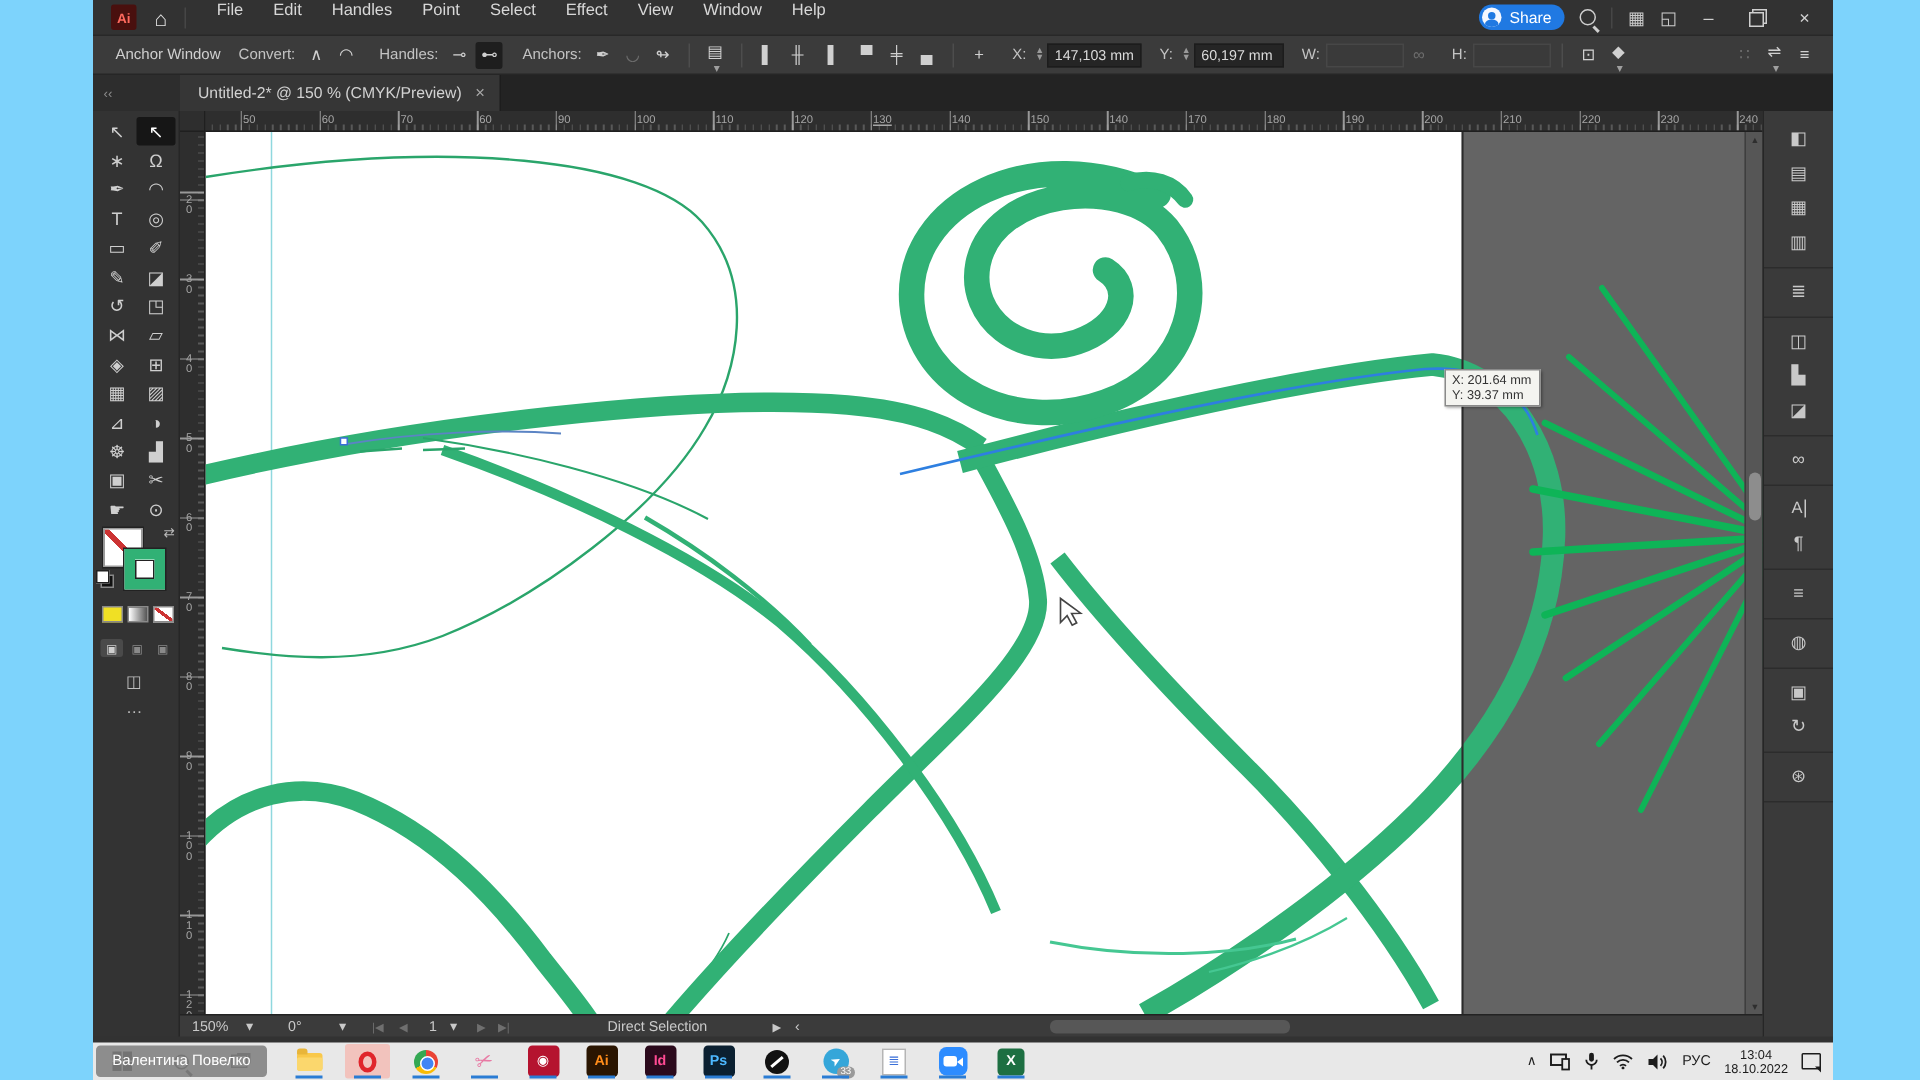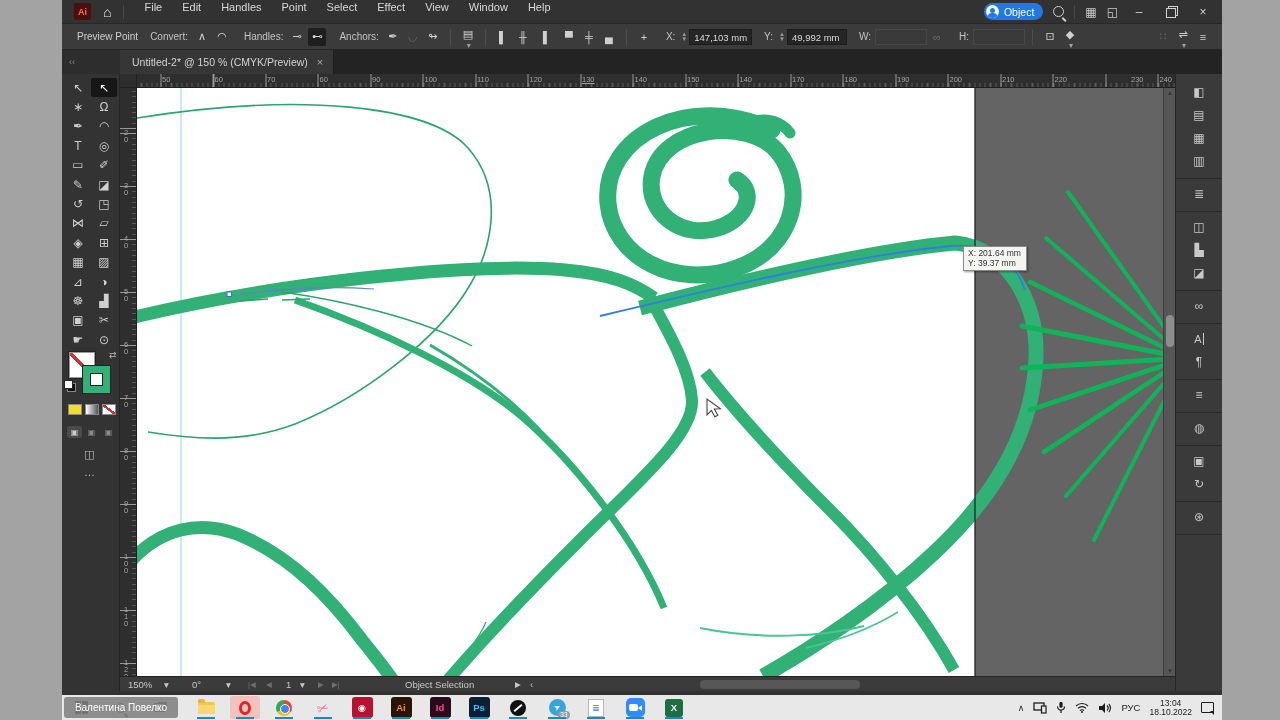--- a/index.html
+++ b/index.html
@@ -1,18 +1,18 @@
 <!DOCTYPE html>
 <html><head>
 <meta charset="utf-8">
 <style>
   html,body{margin:0;padding:0;background:#000;}
   *{box-sizing:border-box;}
   body{font-family:"Liberation Sans","DejaVu Sans",sans-serif;-webkit-font-smoothing:antialiased;}
-  #stage{position:relative;width:1280px;height:720px;background:#a3a3a3;overflow:hidden;}
+  #stage{position:relative;width:1280px;height:720px;background:#7dd3fc;overflow:hidden;}
   #app{position:absolute;left:62px;top:0;width:1160px;height:720px;background:#323232;}
 
   
   #menubar{position:absolute;left:0;top:0;width:1160px;height:24px;background:#323232;display:flex;align-items:center;color:#d8d8d8;font-size:11px;border-bottom:1px solid #282828;}
   .ai-logo{width:17px;height:17px;margin-left:12px;background:#49100e;color:#ff6a5e;font-weight:bold;font-size:9px;display:grid;place-items:center;border-radius:2px;}
   .home-ico{margin-left:12px;font-size:14px;color:#e6e6e6;}
   .menu-sep{width:1px;height:14px;background:#464646;margin:0 10px 0 12px;}
   .menu-item{padding:0 10px;height:33px;line-height:24px;cursor:default;}
   .mb-right{margin-left:auto;display:flex;align-items:center;gap:10px;padding-right:8px;}
   .share-pill{display:flex;align-items:center;gap:5px;background:#2079e2;border-radius:10px;height:17px;padding:0 9px 0 2px;color:#fff;font-size:10.5px;}
@@ -153,34 +153,34 @@
           <div class="menu-item">Point</div>
           <div class="menu-item">Select</div>
           <div class="menu-item">Effect</div>
           <div class="menu-item">View</div>
           <div class="menu-item">Window</div>
           <div class="menu-item">Help</div>
         </div>
       <div class="mb-right">
         <div class="share-pill">
           <span class="share-av"></span>
-          <span>Object</span>
+          <span>Share</span>
         </div>
         <div class="mag"></div>
         <div style="width:1px;height:14px;background:#464646;"></div>
         <div class="mb-ico">▦</div>
         <div class="mb-ico">◱</div>
         <div class="win-btn">–</div>
         <div class="win-btn"><span class="restore-ico"></span></div>
         <div class="win-btn">×</div>
       </div>
     </div>
 
     <div id="controlbar">
-      <span class="cb-title">Preview Point</span>
+      <span class="cb-title">Anchor Window</span>
       <span class="cb-label">Convert:</span>
       <span class="cb-ico">∧</span>
       <span class="cb-ico">◠</span>
       <span class="cb-label">Handles:</span>
       <span class="cb-ico">⊸</span>
       <span class="cb-ico pressed">⊷</span>
       <span class="cb-label">Anchors:</span>
       <span class="cb-ico">✒</span>
       <span class="cb-ico dim">◡</span>
       <span class="cb-ico">↬</span>
@@ -203,21 +203,21 @@
       <span class="stepper">
           <span>▲</span>
           <span>▼</span>
         </span>
       <span class="cb-val">147,103 mm</span>
       <span class="cb-label">Y:</span>
       <span class="stepper">
           <span>▲</span>
           <span>▼</span>
         </span>
-      <span class="cb-val">49,992 mm</span>
+      <span class="cb-val">60,197 mm</span>
       <span class="cb-label">W:</span>
       <span class="cb-val dim"></span>
       <span class="cb-ico dim">∞</span>
       <span class="cb-label">H:</span>
       <span class="cb-val dim"></span>
       <span class="cb-sep"></span>
       <span class="cb-ico">⊡</span>
       <span class="cb-ico">
           <span>◆</span>
           <span class="chev">▾</span>
@@ -252,21 +252,21 @@
         <span class="hr-num" style="left: 445px; text-decoration: underline;">130</span>
         <span class="hr-num" style="left: 497.5px;">140</span>
         <span class="hr-num" style="left: 550px;">150</span>
         <span class="hr-num" style="left: 602.5px;">140</span>
         <span class="hr-num" style="left: 655px;">170</span>
         <span class="hr-num" style="left: 707.5px;">180</span>
         <span class="hr-num" style="left: 760px;">190</span>
         <span class="hr-num" style="left: 812.5px;">200</span>
         <span class="hr-num" style="left: 865px;">210</span>
         <span class="hr-num" style="left: 917.5px;">220</span>
-        <span class="hr-num" style="left: 970px; padding-left: 24px;">230</span>
+        <span class="hr-num" style="left: 970px;">230</span>
         <span class="hr-num" style="left: 1022.5px;">240</span>
       </div>
     <div id="vruler">
         <span class="vr-num" style="top: 41px;">2
 0</span>
         <span class="vr-num" style="top: 94px;">3
 0</span>
         <span class="vr-num" style="top: 147px;">4
 0</span>
         <span class="vr-num" style="top: 200px;">5
@@ -453,21 +453,21 @@
       <span class="sb" style="left:8px;">150%</span>
       <span class="sb" style="left:44px;">▾</span>
       <span class="sb" style="left:72px;">0°</span>
       <span class="sb" style="left:106px;">▾</span>
       <span class="sb dim" style="left:128px;font-size:7.5px;">|◀</span>
       <span class="sb dim" style="left:146px;font-size:7.5px;">◀</span>
       <span class="sb" style="left:166px;">1</span>
       <span class="sb" style="left:180px;">▾</span>
       <span class="sb dim" style="left:198px;font-size:7.5px;">▶</span>
       <span class="sb dim" style="left:212px;font-size:7.5px;">▶|</span>
-      <span class="sb" style="left:285px;">Object Selection</span>
+      <span class="sb" style="left:285px;">Direct Selection</span>
       <span class="sb" style="left:395px;font-size:7.5px;">▶</span>
       <span class="sb" style="left:410px;">‹</span>
       <div id="sb-thumb"></div>
     </div>
 
     <div id="taskbar">
       <div class="tb-cell" style="left:4px;">
           <span class="start-ico">
             <i></i>
             <i></i>

